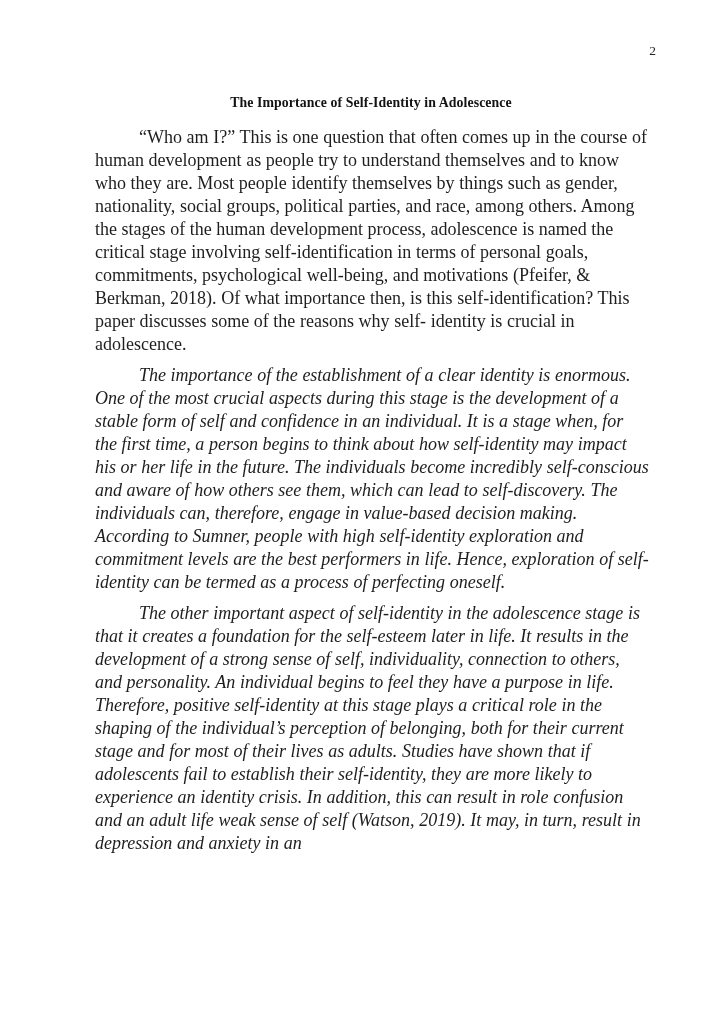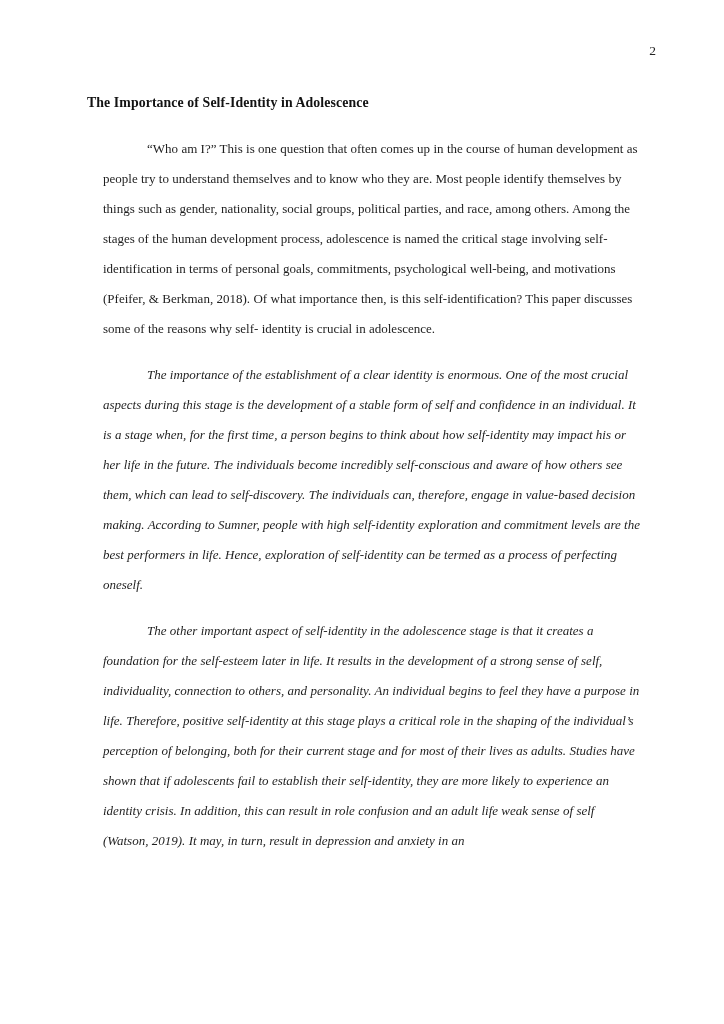--- a/index.html
+++ b/index.html
@@ -24,37 +24,37 @@
     font-size: 13.5px;
     line-height: 1;
     color: #232323;
     font-family: "Liberation Serif", "DejaVu Serif", serif;
   }
   .doc-title {
     position: absolute;
     top: 86px;
     left: 87px;
     width: 568px;
-    text-align: left;
+    text-align: center;
     font-size: 13.8px;
     font-weight: bold;
     line-height: 1.2;
     color: #131313;
     letter-spacing: 0.1px;
   }
   .body-text {
     position: absolute;
     top: 118px;
     left: 87px;
     width: 570px;
   }
   .para {
-    margin: 16px;
-    font-size: 13px;
-    line-height: 30px;
+    margin: 8px;
+    font-size: 18px;
+    line-height: 23px;
     text-indent: 44px;
     text-align: left;
     color: #1e1e1e;
     word-spacing: 0.1px;
   }
   .para + .para {
     margin-top: 0;
     font-style: italic;
   }
 </style>

